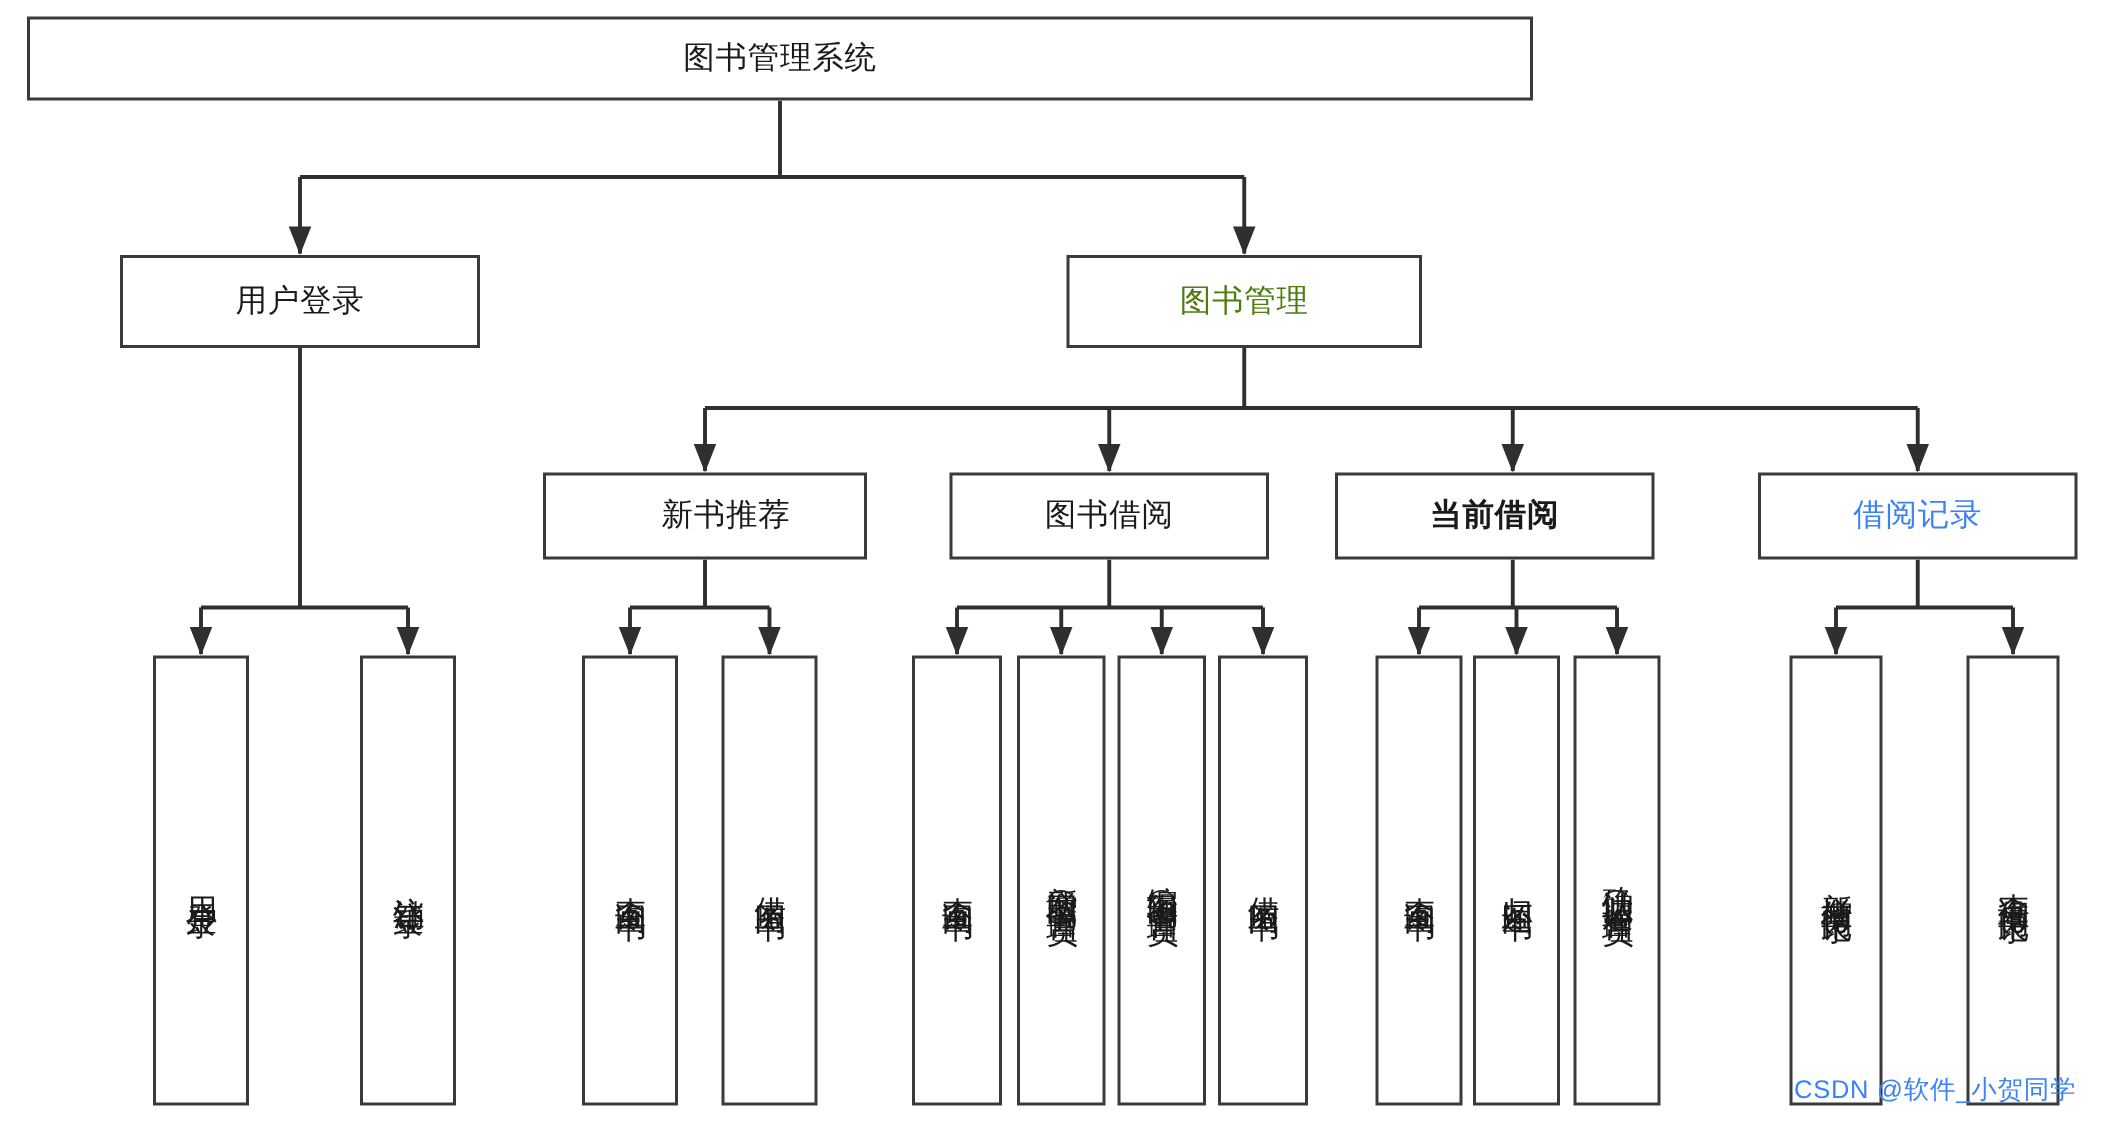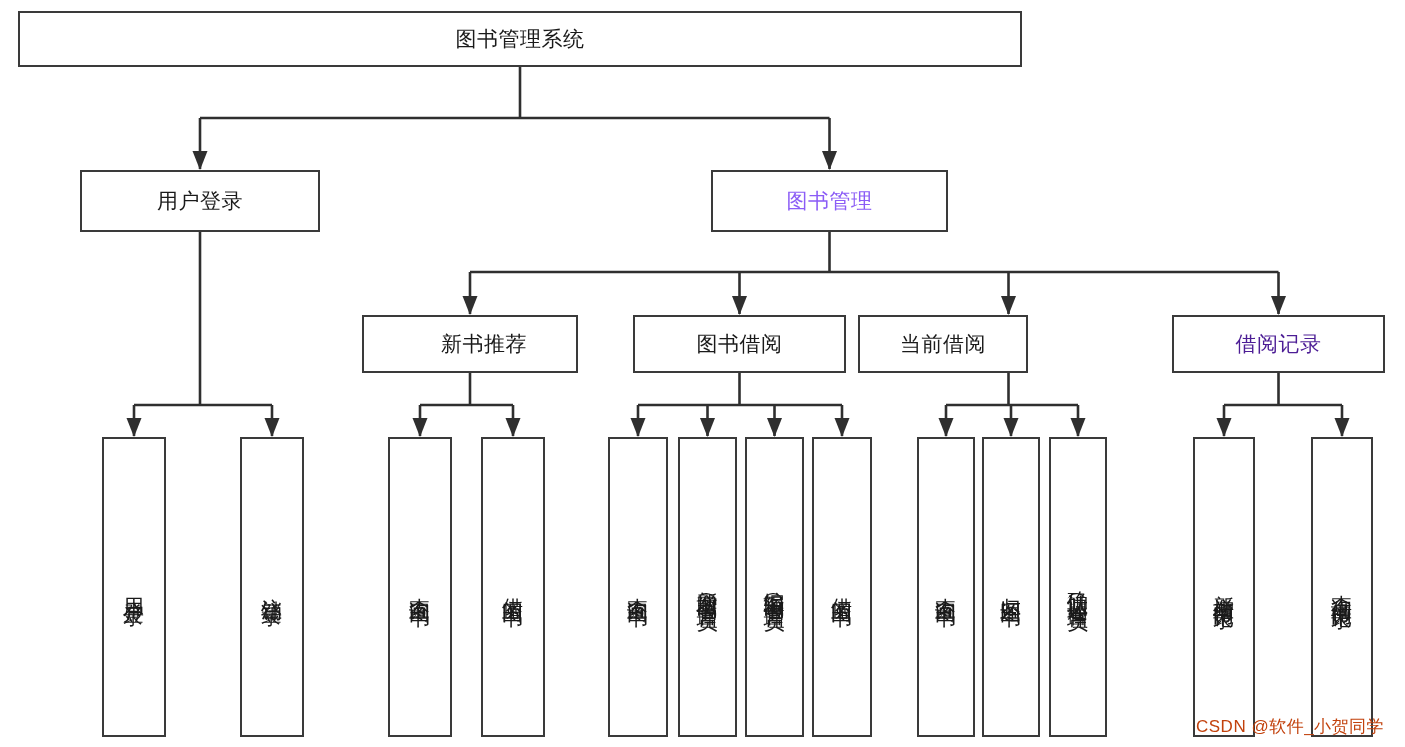--- a/index.html
+++ b/index.html
@@ -123,33 +123,33 @@
       <path d="M 1334.5 418 L 1349.5 418 L 1342 437 Z" fill="#2f2f2f"></path>
     </svg>
   <div id="node-layer">
       <div class="node horizontal" style="left: 18px; top: 11px; width: 1004px; height: 56px; border-color: rgb(58, 58, 58); background: rgb(255, 255, 255);">
         <span class="node-label" style="color: rgb(26, 26, 26);">图书管理系统</span>
       </div>
       <div class="node horizontal" style="left: 80px; top: 170px; width: 240px; height: 62px; border-color: rgb(58, 58, 58); background: rgb(255, 255, 255);">
         <span class="node-label" style="color: rgb(26, 26, 26);">用户登录</span>
       </div>
       <div class="node horizontal" style="left: 711px; top: 170px; width: 237px; height: 62px; border-color: rgb(58, 58, 58); background: rgb(255, 255, 255);">
-        <span class="node-label" style="color: #8b5cf6;">图书管理</span>
+        <span class="node-label" style="color: #4d7c0f;">图书管理</span>
       </div>
       <div class="node horizontal" style="left: 362px; top: 315px; width: 216px; height: 58px; border-color: rgb(58, 58, 58); background: rgb(255, 255, 255); padding-left: 28px;">
         <span class="node-label" style="color: rgb(26, 26, 26);">新书推荐</span>
       </div>
       <div class="node horizontal" style="left: 633px; top: 315px; width: 213px; height: 58px; border-color: rgb(58, 58, 58); background: rgb(255, 255, 255);">
         <span class="node-label" style="color: rgb(26, 26, 26); text-align: right;">图书借阅</span>
       </div>
-      <div class="node horizontal" style="left: 858px; top: 315px; width: 170px; height: 58px; border-color: rgb(58, 58, 58); background: rgb(255, 255, 255);">
+      <div class="node horizontal" style="left: 890px; top: 315px; width: 213px; height: 58px; border-color: rgb(58, 58, 58); background: rgb(255, 255, 255); font-weight: bold;">
         <span class="node-label" style="color: rgb(26, 26, 26);">当前借阅</span>
       </div>
       <div class="node horizontal" style="left: 1172px; top: 315px; width: 213px; height: 58px; border-color: rgb(58, 58, 58); background: rgb(255, 255, 255);">
-        <span class="node-label" style="color: #4c1d95;">借阅记录</span>
+        <span class="node-label" style="color: #3b82f6;">借阅记录</span>
       </div>
       <div class="node vertical" style="left: 102px; top: 437px; width: 64px; height: 300px; border-color: rgb(58, 58, 58); background: rgb(255, 255, 255);">
         <span class="node-label" style="color: rgb(26, 26, 26);">用户登录</span>
       </div>
       <div class="node vertical" style="left: 240px; top: 437px; width: 64px; height: 300px; border-color: rgb(58, 58, 58); background: rgb(255, 255, 255);">
         <span class="node-label" style="color: rgb(26, 26, 26);">注销登录</span>
       </div>
       <div class="node vertical" style="left: 388px; top: 437px; width: 64px; height: 300px; border-color: rgb(58, 58, 58); background: rgb(255, 255, 255);">
         <span class="node-label" style="color: rgb(26, 26, 26);">查询图书</span>
       </div>
@@ -177,14 +177,14 @@
       <div class="node vertical" style="left: 1049px; top: 437px; width: 58px; height: 300px; border-color: rgb(58, 58, 58); background: rgb(255, 255, 255);">
         <span class="node-label" style="color: rgb(26, 26, 26);">确认归还（管理员）</span>
       </div>
       <div class="node vertical" style="left: 1193px; top: 437px; width: 62px; height: 300px; border-color: rgb(58, 58, 58); background: rgb(255, 255, 255);">
         <span class="node-label" style="color: rgb(26, 26, 26);">新增借阅记录</span>
       </div>
       <div class="node vertical" style="left: 1311px; top: 437px; width: 62px; height: 300px; border-color: rgb(58, 58, 58); background: rgb(255, 255, 255);">
         <span class="node-label" style="color: rgb(26, 26, 26);">查询借阅记录</span>
       </div>
     </div>
-  <div class="watermark" id="watermark" style="left: 1196px; top: 715px; color: #c2410c;">CSDN @软件_小贺同学</div>
+  <div class="watermark" id="watermark" style="left: 1196px; top: 715px; color: #3b82f6;">CSDN @软件_小贺同学</div>
 </div>
 
 </body></html>

